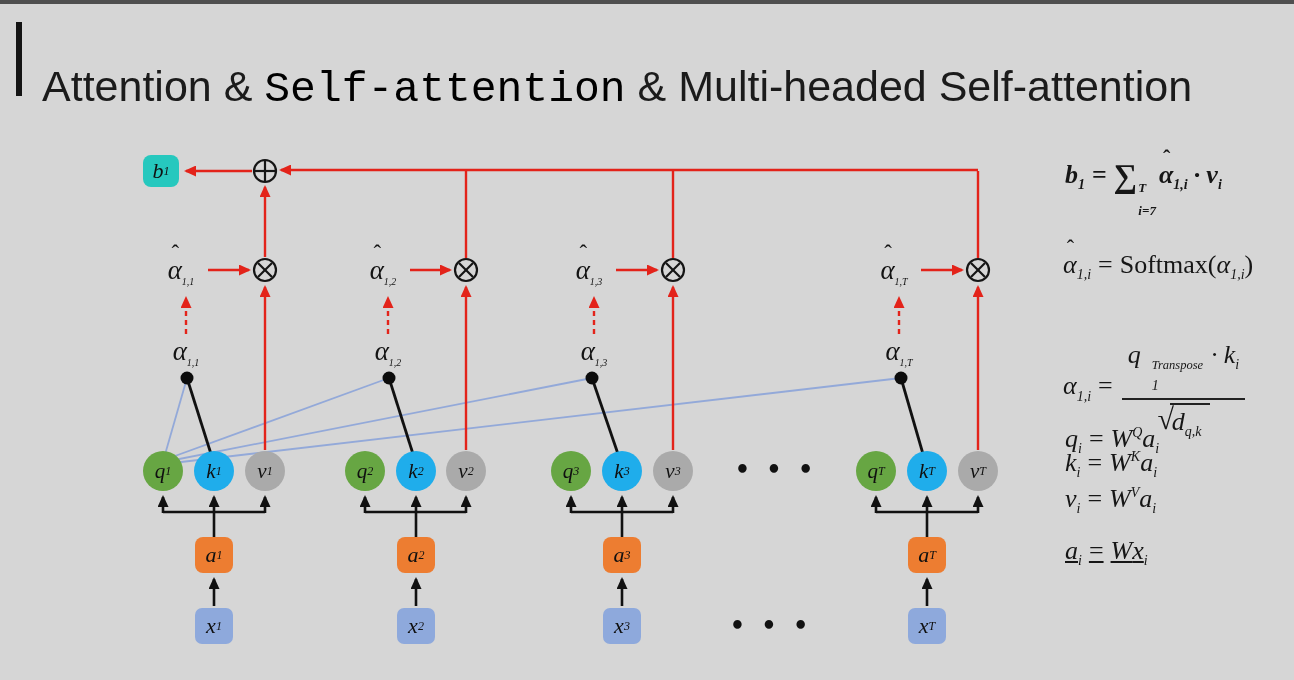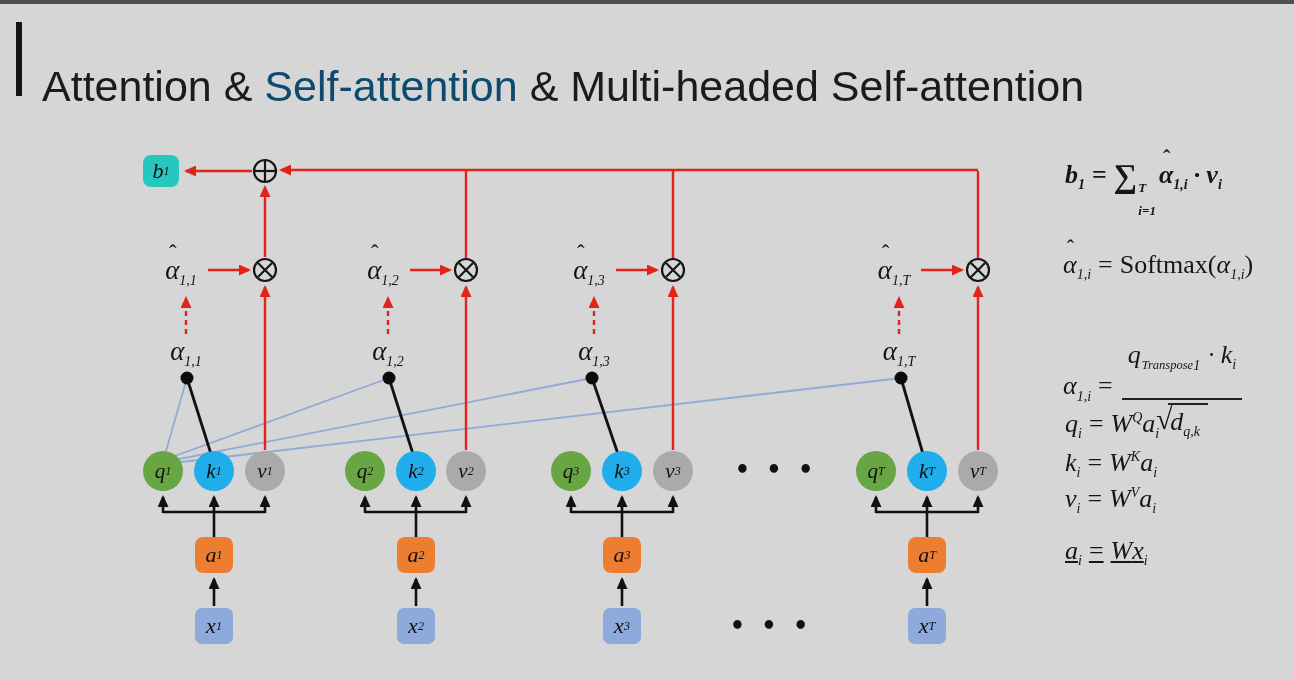--- a/index.html
+++ b/index.html
@@ -7,21 +7,21 @@
     width:1294px;height:680px;position:relative;overflow:hidden;
     background:#d6d6d6;
     font-family:"Liberation Sans", sans-serif;
   }
   .top-strip{position:absolute;left:0;top:0;width:1294px;height:4px;background:#4f4f4f;}
   .title-bar{position:absolute;left:16px;top:22px;width:6px;height:74px;background:#141414;}
   .title{
     position:absolute;left:42px;top:33px;
     font-size:43px;font-weight:400;color:#1b1b1b;letter-spacing:0px;white-space:nowrap;
   }
-  .title .red{color:#0c4a6e;}
+  .title .red{color:#000000;font-family:Liberation Mono, monospace;}
 
   
   svg.wires{position:absolute;left:0;top:0;}
 
   .node{
     position:absolute;width:40px;height:40px;border-radius:50%;
     display:flex;align-items:center;justify-content:center;
     font:italic 21px "Liberation Serif","DejaVu Serif",serif;color:#101010;
   }
   .node sub,.box sub{font-size:12px;line-height:0;font-style:italic;}
@@ -34,21 +34,21 @@
     font:italic 22px "Liberation Serif","DejaVu Serif",serif;color:#101010;
   }
   .box-a{width:38px;height:36px;border-radius:8px;background:#ed7d31;}
   .box-x{width:38px;height:36px;border-radius:7px;background:#8ea9dc;}
   .box-b{width:36px;height:32px;border-radius:8px;background:#26c8be;}
 
   .glabel{
     position:absolute;transform:translate(-50%,-50%);
     font:italic 27px "Liberation Serif","DejaVu Serif",serif;color:#141414;white-space:nowrap;
   }
-  .glabel sub{font-size:14px;line-height:0;}
+  .glabel sub{font-size:10px;line-height:0;}
   .ahat{position:relative;display:inline-block;font-style:italic;}
   .ahat .hat{
     position:absolute;left:50%;top:-0.62em;transform:translateX(-42%);
     font-style:normal;font-size:0.85em;
   }
   .dots-label{
     position:absolute;transform:translate(-50%,-50%);
     font:700 24px "DejaVu Sans",sans-serif;color:#111;letter-spacing:4px;white-space:nowrap;
   }
 
@@ -64,21 +64,21 @@
   .formula .sum{font-size:33px;font-style:normal;line-height:1;vertical-align:-4px;}
   .sumlim{
     display:inline-flex;flex-direction:column;justify-content:space-between;
     height:36px;vertical-align:-9px;margin:0 3px 0 1px;
   }
   .sumlim .s-top{font-size:13px;line-height:1;}
   .sumlim .s-bot{font-size:13px;line-height:1;}
   .frac{display:inline-flex;flex-direction:column;align-items:center;vertical-align:middle;margin-left:2px;}
   .frac .num{border-bottom:2px solid #222;padding:0 6px 5px 6px;}
   .frac .den{padding-top:3px;}
-  .ss{display:inline-flex;flex-direction:row;justify-content:space-between;height:34px;vertical-align:-6px;margin:0 2px 0 1px;}
+  .ss{display:inline-flex;flex-direction:column;justify-content:space-between;height:34px;vertical-align:-6px;margin:0 2px 0 11px;}
   .ss .s-top{font-size:12.5px;line-height:1;}
   .ss .s-bot{font-size:14px;line-height:1;}
   .sqrt{display:inline-flex;align-items:flex-start;}
   .sqrt .radical{font-style:normal;font-size:30px;line-height:1.05;}
   .sqrt .radicand{border-top:2px solid #222;padding:2px 8px 0 2px;margin-left:-4px;}
   .mdot{margin:0 5px;font-style:normal;}
 </style>
 </head>
 <body>
 
@@ -302,42 +302,42 @@
     <span>x</span>
     <sub>T</sub>
   </div>
 
 <div class="dots-label" style="left:776px;top:470px;">• • •</div>
 <div class="dots-label" style="left:771px;top:626px;">• • •</div>
 
 <div class="formula" style="left:1065px;top:160px;font-weight:bold;">
   <span>b</span><sub>1</sub><span class="eq">=</span><span class="sum">∑</span><span class="sumlim">
       <span class="s-top">T</span>
-      <span class="s-bot">i=1</span>
+      <span class="s-bot">i=7</span>
     </span><span class="ahat"><span class="hat">ˆ</span><span>α</span></span><sub>1,i</sub><span class="mdot">·</span><span>v</span><sub>i</sub>
 </div>
 
 <div class="formula" style="left:1063px;top:250px;">
   <span class="ahat"><span class="hat">ˆ</span><span>α</span></span><sub>1,i</sub><span class="eq">=</span><span class="rm">Softmax</span><span class="rm">(</span><span>α</span><sub>1,i</sub><span class="rm">)</span>
 </div>
 
 <div class="formula" style="left:1063px;top:340px;">
   <span>α</span><sub>1,i</sub><span class="eq">=</span><span class="frac">
       <span class="num"><span>q</span><span class="ss">
           <span class="s-top">Transpose</span>
           <span class="s-bot">1</span>
         </span><span class="mdot">·</span><span>k</span><sub>i</sub></span>
       <span class="den"><span class="sqrt">
           <span class="radical">√</span>
           <span class="radicand"><span>d</span><sub>q,k</sub></span>
         </span></span>
     </span>
 </div>
 
-<div class="formula" style="left:1065px;top:409px;">
+<div class="formula" style="left:1065px;top:424px;">
   <span>q</span><sub>i</sub><span class="eq">=</span><span>W</span><sup>Q</sup><span>a</span><sub>i</sub>
 </div>
 
 <div class="formula" style="left:1065px;top:448px;text-align:right;">
   <span>k</span><sub>i</sub><span class="eq">=</span><span>W</span><sup>K</sup><span>a</span><sub>i</sub>
 </div>
 
 <div class="formula" style="left:1065px;top:484px;">
   <span>v</span><sub>i</sub><span class="eq">=</span><span>W</span><sup>V</sup><span>a</span><sub>i</sub>
 </div>

